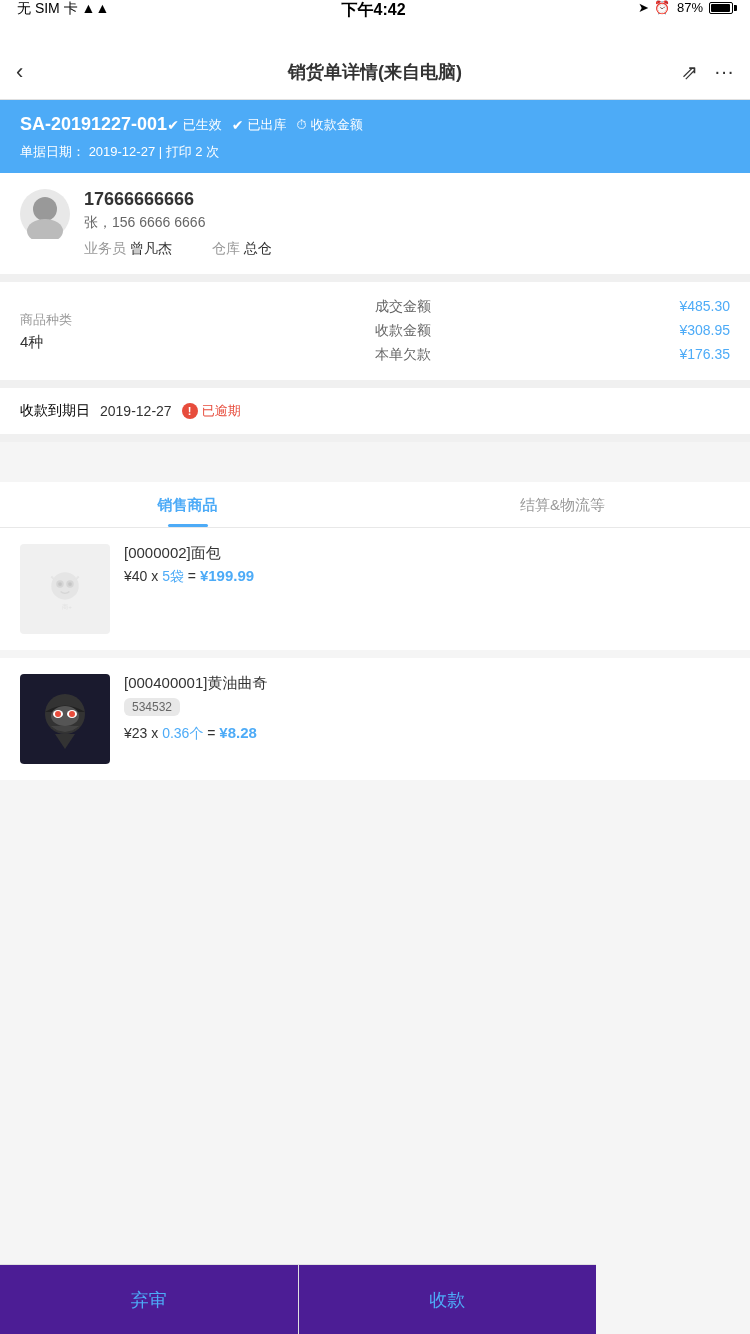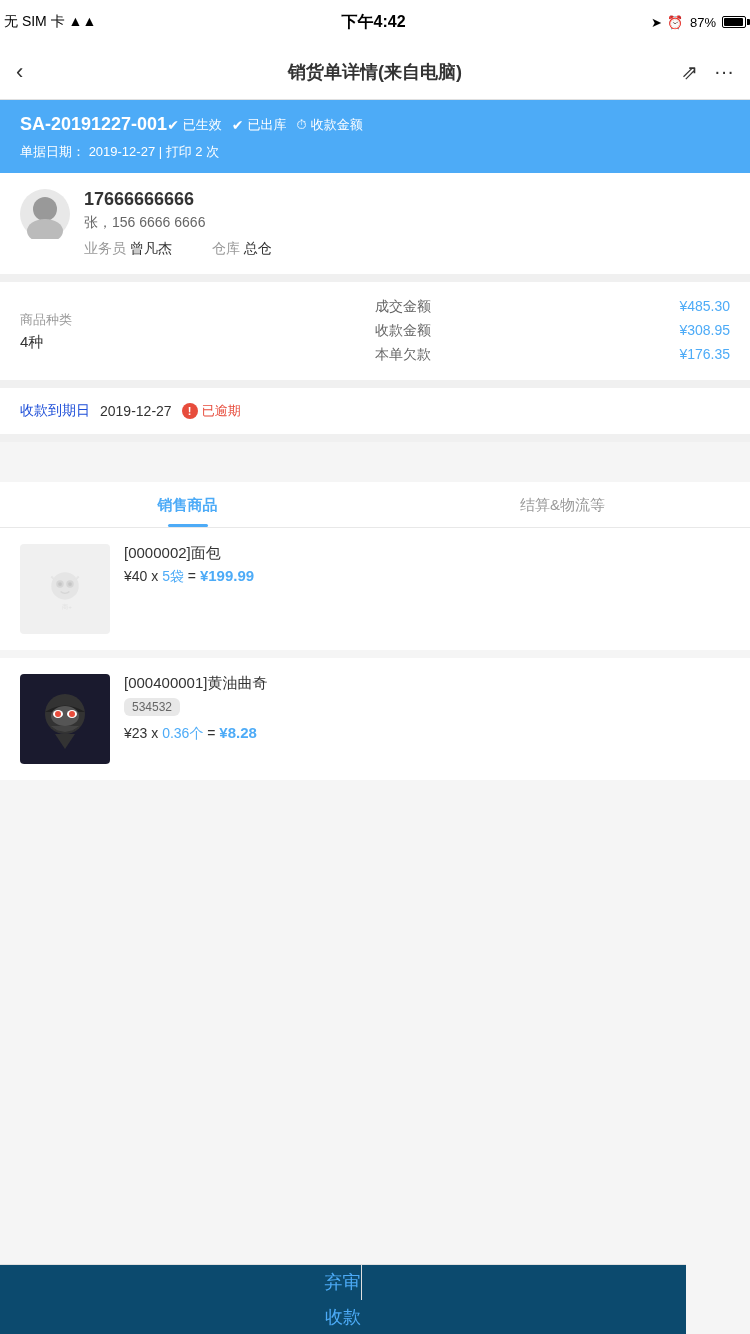--- a/index.html
+++ b/index.html
@@ -10,23 +10,23 @@
       width: 750px;
       min-height: 1334px;
       overflow-x: hidden;
     }
 
     
     .status-bar {
       height: 44px;
       background: #fff;
       display: flex;
-      align-items: center;
+      align-items: flex-start;
       justify-content: space-between;
-      padding: 0 4px;
+      padding: 0 17px;
       font-size: 14px;
       font-weight: 500;
     }
     .status-left { font-size: 14px; color: #000; }
     .status-center { font-size: 16px; font-weight: 600; color: #000; }
     .status-right { display: flex; align-items: center; gap: 6px; font-size: 13px; color: #000; }
     .battery-icon {
       display: inline-block;
       width: 24px; height: 12px;
       border: 1.5px solid #000;
@@ -196,21 +196,21 @@
     .due-section {
       background: #fff;
       padding: 14px 20px;
       display: flex;
       align-items: center;
       gap: 10px;
       font-size: 14px;
       color: #333;
       border-bottom: 8px solid #f0f0f0;
     }
-    .due-label { color: #1d4ed8; }
+    .due-label { color: #000000; }
     .due-date { color: #333; }
     .overdue-badge {
       display: flex;
       align-items: center;
       gap: 4px;
       color: #e74c3c;
       font-size: 13px;
       font-weight: 500;
     }
     .overdue-icon {
@@ -305,27 +305,26 @@
       color: #333;
     }
     .price-highlight { color: #4dabf7; font-weight: 500; }
     .price-total { color: #4dabf7; font-weight: 700; font-size: 15px; }
 
     
     .bottom-bar {
       position: fixed;
       bottom: 0;
       left: 0;
-      width: 686px;
+      width: 596px;
       height: 70px;
-      background: #0c4a6e;
+      background: #4c1d95;
       border-top: 1px solid #e0e0e0;
       display: flex;
       align-items: center;
-      flex-direction: column;
     }
     .bottom-btn {
       flex: 1;
       height: 100%;
       display: flex;
       align-items: center;
       justify-content: center;
       font-size: 18px;
       font-weight: 500;
       cursor: pointer;

